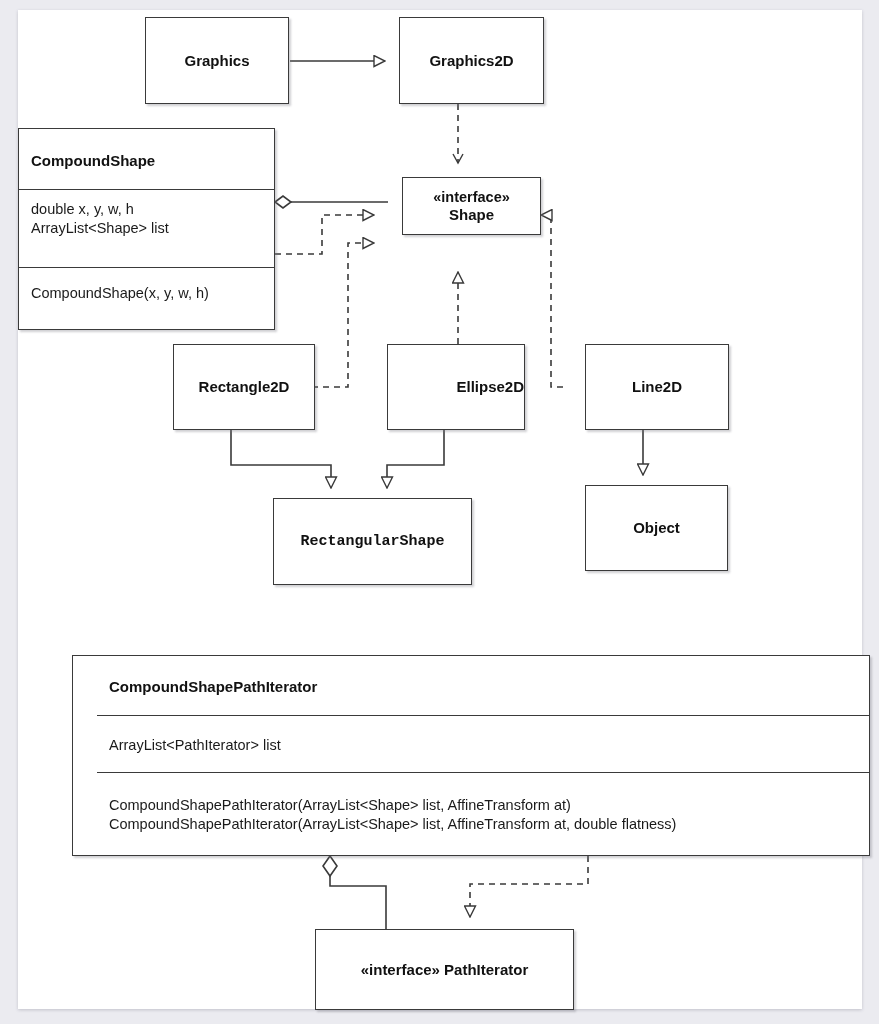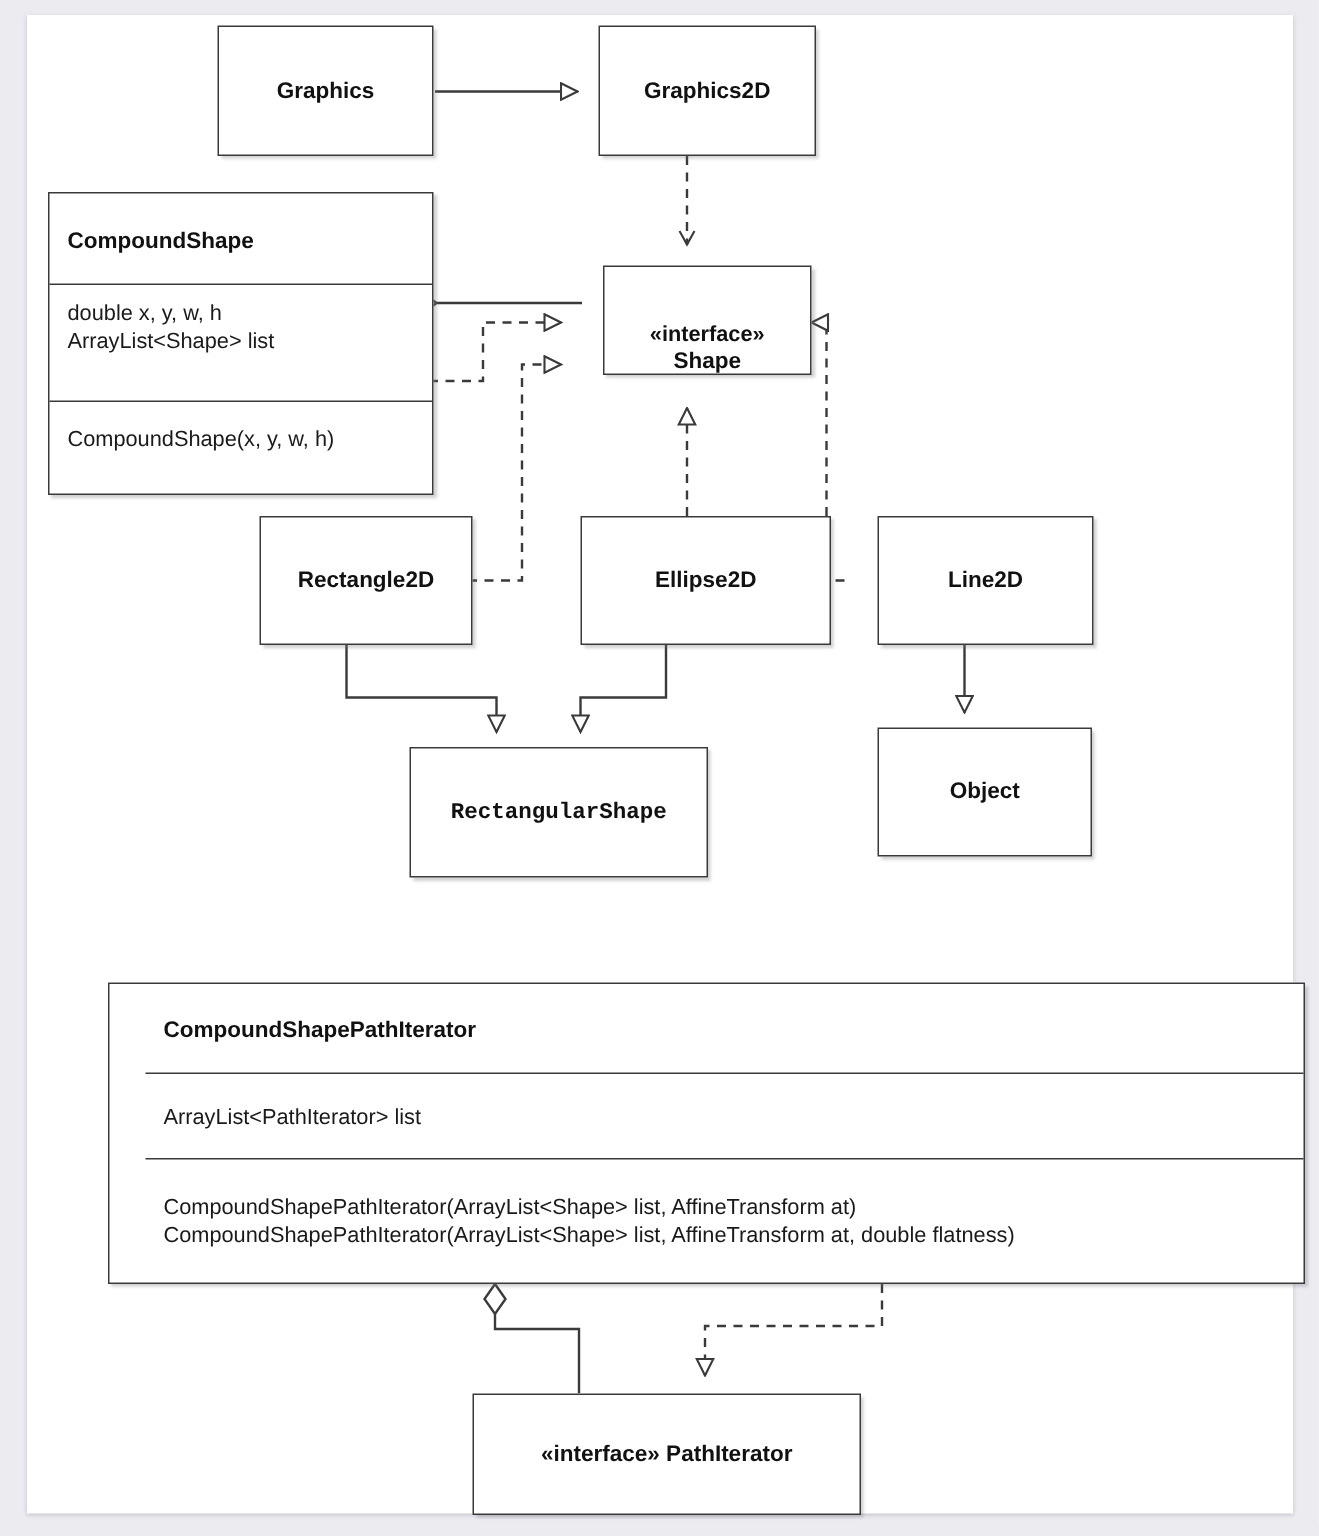--- a/index.html
+++ b/index.html
@@ -165,43 +165,43 @@
   </svg>
 
   <div class="uml-box simple" style="left:131px; top:17px; width:144px; height:87px;">
     <div class="box-title">Graphics</div>
   </div>
 
   <div class="uml-box simple" style="left:385px; top:17px; width:145px; height:87px;">
     <div class="box-title">Graphics2D</div>
   </div>
 
-  <div class="uml-box simple" style="left:388px; top:177px; width:139px; height:73px; flex-direction:column;justify-content:flex-end;">
+  <div class="uml-box simple" style="left:388px; top:177px; width:139px; height:58px; flex-direction:column;">
     <div class="box-title iface-stereo">«interface»</div>
     <div class="box-title iface-name">Shape</div>
   </div>
 
-  <div class="uml-box compart" style="left:18px; top:128px; width:257px; height:202px;">
+  <div class="uml-box compart" style="left:4px; top:128px; width:257px; height:202px;">
     <div class="sec" style="height:60px; display:flex; align-items:center;">
       <div class="sec-title">CompoundShape</div>
     </div>
     <div class="sec" style="height:78px;">
       <div class="sec-line">double x, y, w, h</div>
       <div class="sec-line">ArrayList&lt;Shape&gt; list</div>
     </div>
     <div class="sec" style="flex:1; display:flex; align-items:flex-start; padding-top:16px;">
       <div class="sec-line">CompoundShape(x, y, w, h)</div>
     </div>
   </div>
 
   <div class="uml-box simple" style="left:159px; top:344px; width:142px; height:86px;">
     <div class="box-title">Rectangle2D</div>
   </div>
 
-  <div class="uml-box simple" style="left:373px; top:344px; width:167px; height:86px;">
+  <div class="uml-box simple" style="left:373px; top:344px; width:138px; height:86px;justify-content:flex-end;">
     <div class="box-title">Ellipse2D</div>
   </div>
 
   <div class="uml-box simple" style="left:571px; top:344px; width:144px; height:86px;">
     <div class="box-title">Line2D</div>
   </div>
 
   <div class="uml-box simple" style="left:259px; top:498px; width:199px; height:87px;font-family:Liberation Mono, monospace;">
     <div class="box-title">RectangularShape</div>
   </div>

